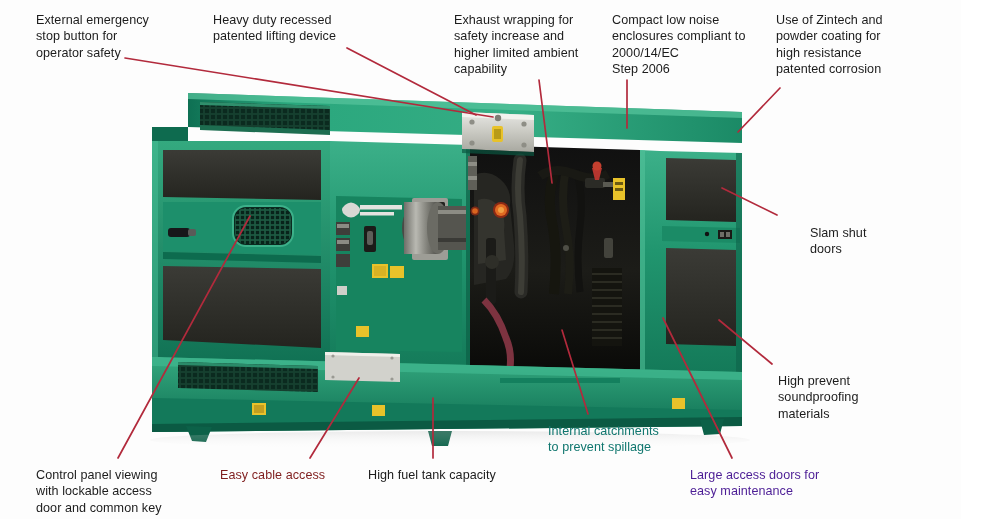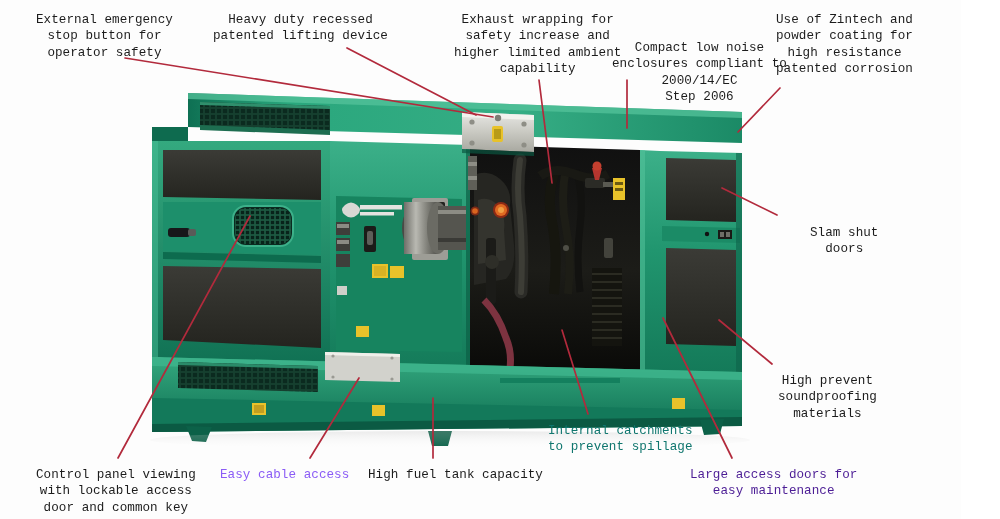--- a/index.html
+++ b/index.html
@@ -7,22 +7,21 @@
     margin: 0;
     padding: 0;
     background: #ffffff;
   }
   #stage {
     position: relative;
     width: 961px;
     height: 519px;
     background: #fdfdfd;
     overflow: hidden;
-    font-family: Liberation Mono, monospace;
-    text-align: center;
+    font-family: Liberation Sans, sans-serif;
   }
   
   .edge-bar {
     position: absolute;
     top: 0;
     left: 987px;
     width: 13px;
     height: 519px;
     background: #4a4a4a;
   }
@@ -375,39 +374,39 @@
   <div id="callout-layer">
       <div class="callout" style="left: 36px; top: 12px; color: rgb(28, 28, 28);">External emergency
 stop button for
 operator safety</div>
       <div class="callout" style="left: 213px; top: 12px; color: rgb(28, 28, 28);">Heavy duty recessed
 patented lifting device</div>
       <div class="callout" style="left: 454px; top: 12px; color: rgb(28, 28, 28);">Exhaust wrapping for
 safety increase and
 higher limited ambient
 capability</div>
-      <div class="callout" style="left: 612px; top: 12px; color: rgb(28, 28, 28); margin-top: 28px;">Compact low noise
+      <div class="callout" style="left: 612px; top: 12px; color: rgb(28, 28, 28);">Compact low noise
 enclosures compliant to
 2000/14/EC
 Step 2006</div>
       <div class="callout" style="left: 776px; top: 12px; color: rgb(28, 28, 28);">Use of Zintech and
 powder coating for
 high resistance
 patented corrosion</div>
       <div class="callout" style="left: 782px; top: 225px; color: rgb(28, 28, 28); margin-left: 28px;">Slam shut
 doors</div>
       <div class="callout" style="left: 778px; top: 373px; color: rgb(28, 28, 28);">High prevent
 soundproofing
 materials</div>
       <div class="callout" style="left: 690px; top: 467px; color: #4c1d95;">Large access doors for
 easy maintenance</div>
       <div class="callout" style="left: 548px; top: 423px; color: #0f766e;">Internal catchments
 to prevent spillage</div>
       <div class="callout" style="left: 368px; top: 467px; color: rgb(28, 28, 28);">High fuel tank capacity</div>
-      <div class="callout" style="left: 220px; top: 467px; color: #8b5cf6;">Easy cable access</div>
+      <div class="callout" style="left: 220px; top: 467px; color: #7f1d1d;">Easy cable access</div>
       <div class="callout" style="left: 36px; top: 467px; color: rgb(28, 28, 28);">Control panel viewing
 with lockable access
 door and common key</div>
     </div>
 
   <div class="edge-bar-hl"></div>
   <div class="edge-bar" style="background: rgb(74, 74, 74);"></div>
 
 </div>
 

